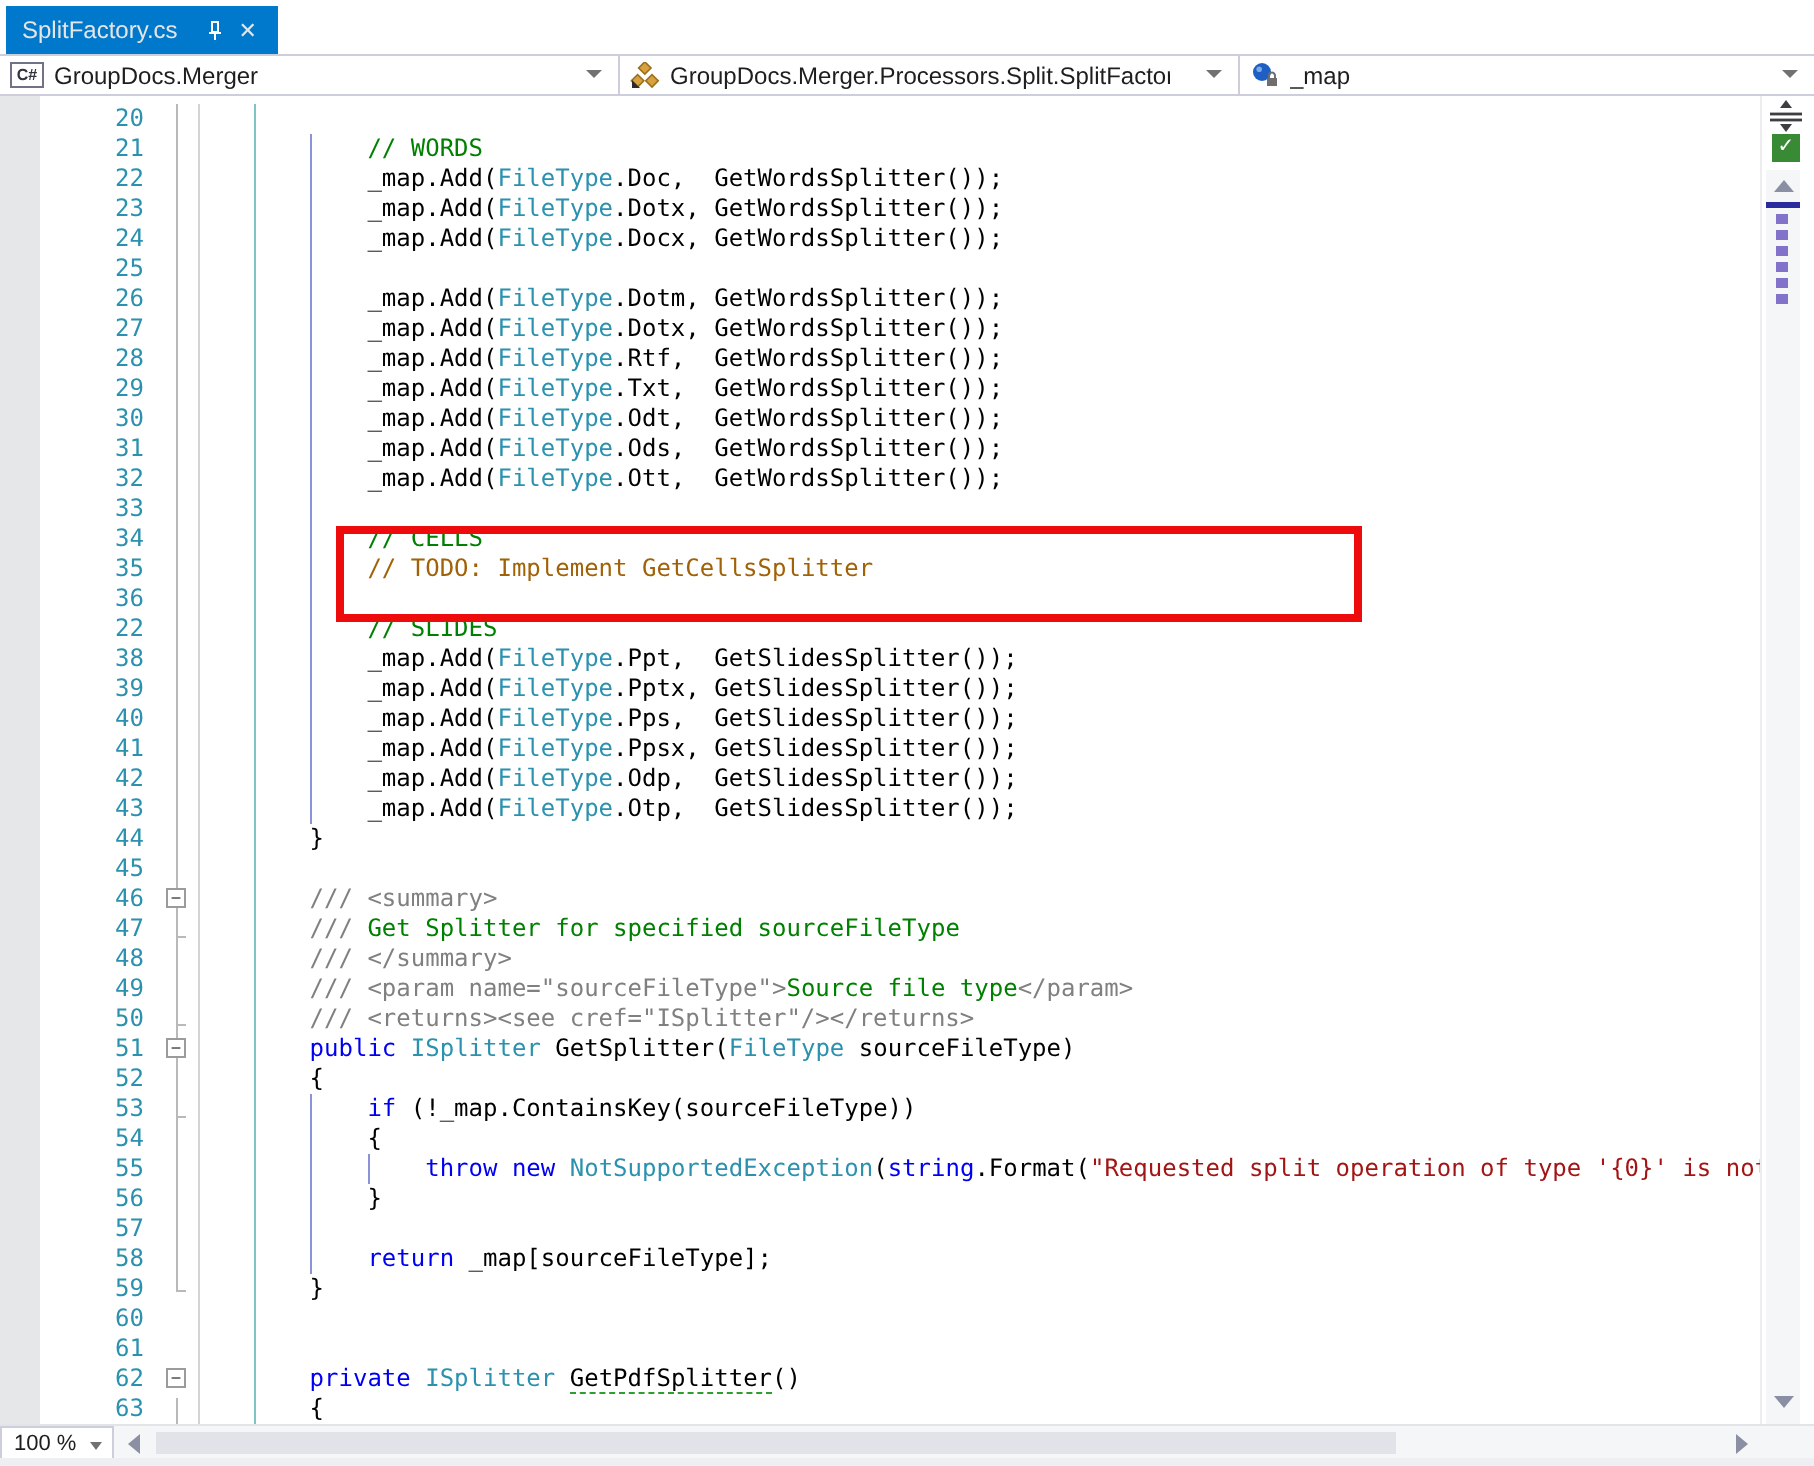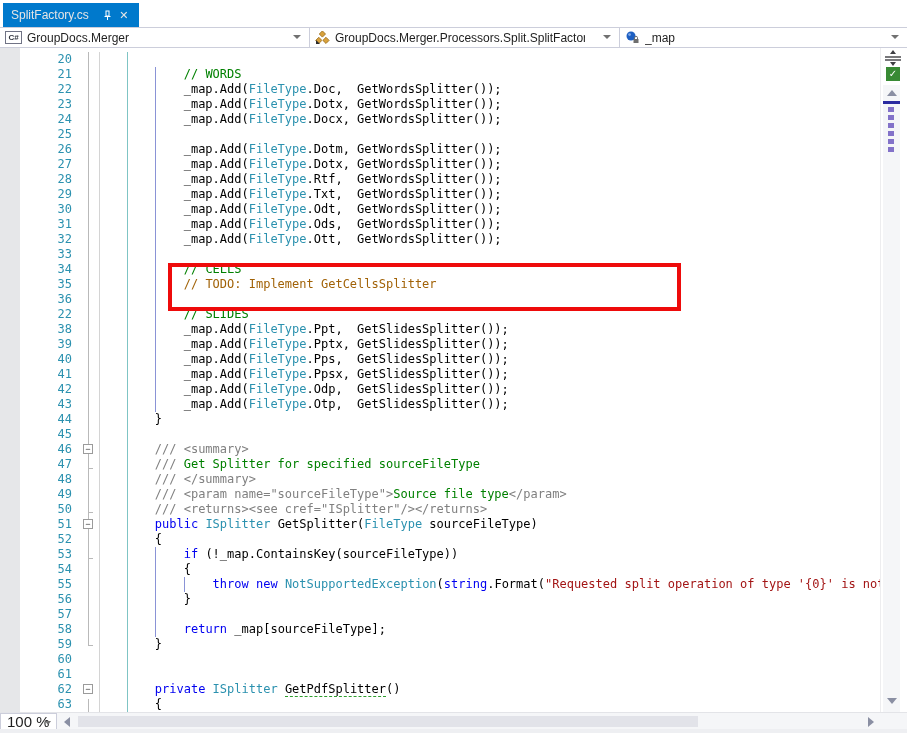--- a/index.html
+++ b/index.html
@@ -70,21 +70,21 @@
   .arr-dn { position:absolute; left:4px; bottom:8px; width:0; height:0;
             border-left:5px solid transparent; border-right:5px solid transparent;
             border-top:6px solid #8A8FA3; }
   .caret-mark { position:absolute; left:0; top:16px; width:17px; height:3px; background:#2B2BA0; }
   .dash-col span { position:absolute; left:5px; width:6px; height:5px; background:#8372C9; }
 
   
   .hbar { position:absolute; left:0; top:712px; width:907px; height:17px; background:#F5F6F8;
           border-top:1px solid #E3E4E8; }
   .zoom-combo { position:absolute; left:0; top:0; width:57px; height:17px; background:#fff;
-                border:1px solid #CCCEDB; font-size:15px; color:#1E1E1E; display:flex;
+                border:1px solid #CCCEDB; font-size:11px; color:#1E1E1E; display:flex;
                 align-items:center; padding-left:6px; }
   .zoom-combo .arrow { position:absolute; right:5px; top:7px; width:0; height:0;
                        border-left:3px solid transparent; border-right:3px solid transparent;
                        border-top:4px solid #717171; }
   .arr-left { position:absolute; left:64px; top:4px; width:0; height:0;
               border-top:5px solid transparent; border-bottom:5px solid transparent;
               border-right:6px solid #8A8FA3; }
   .arr-right { position:absolute; left:868px; top:4px; width:0; height:0;
                border-top:5px solid transparent; border-bottom:5px solid transparent;
                border-left:6px solid #8A8FA3; }

